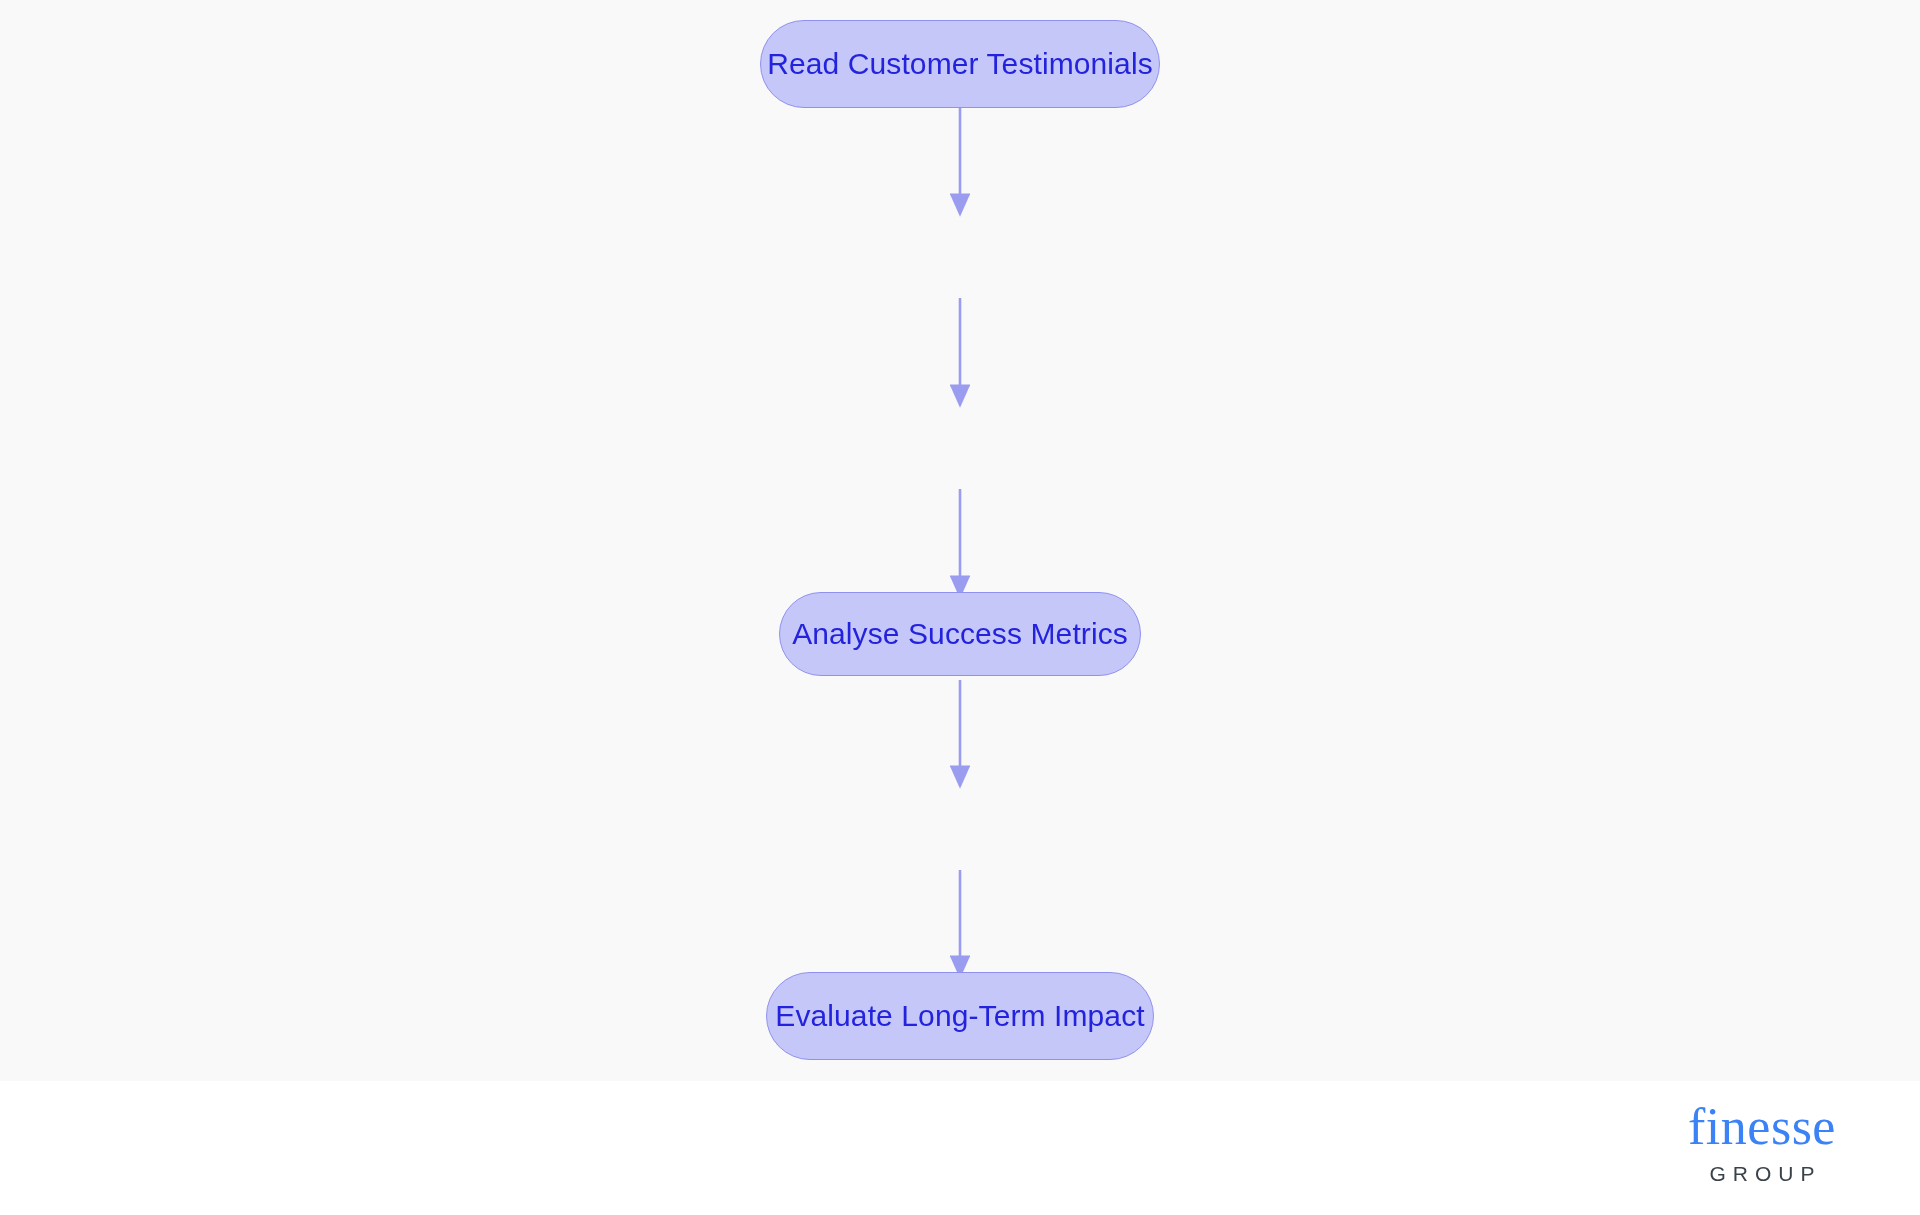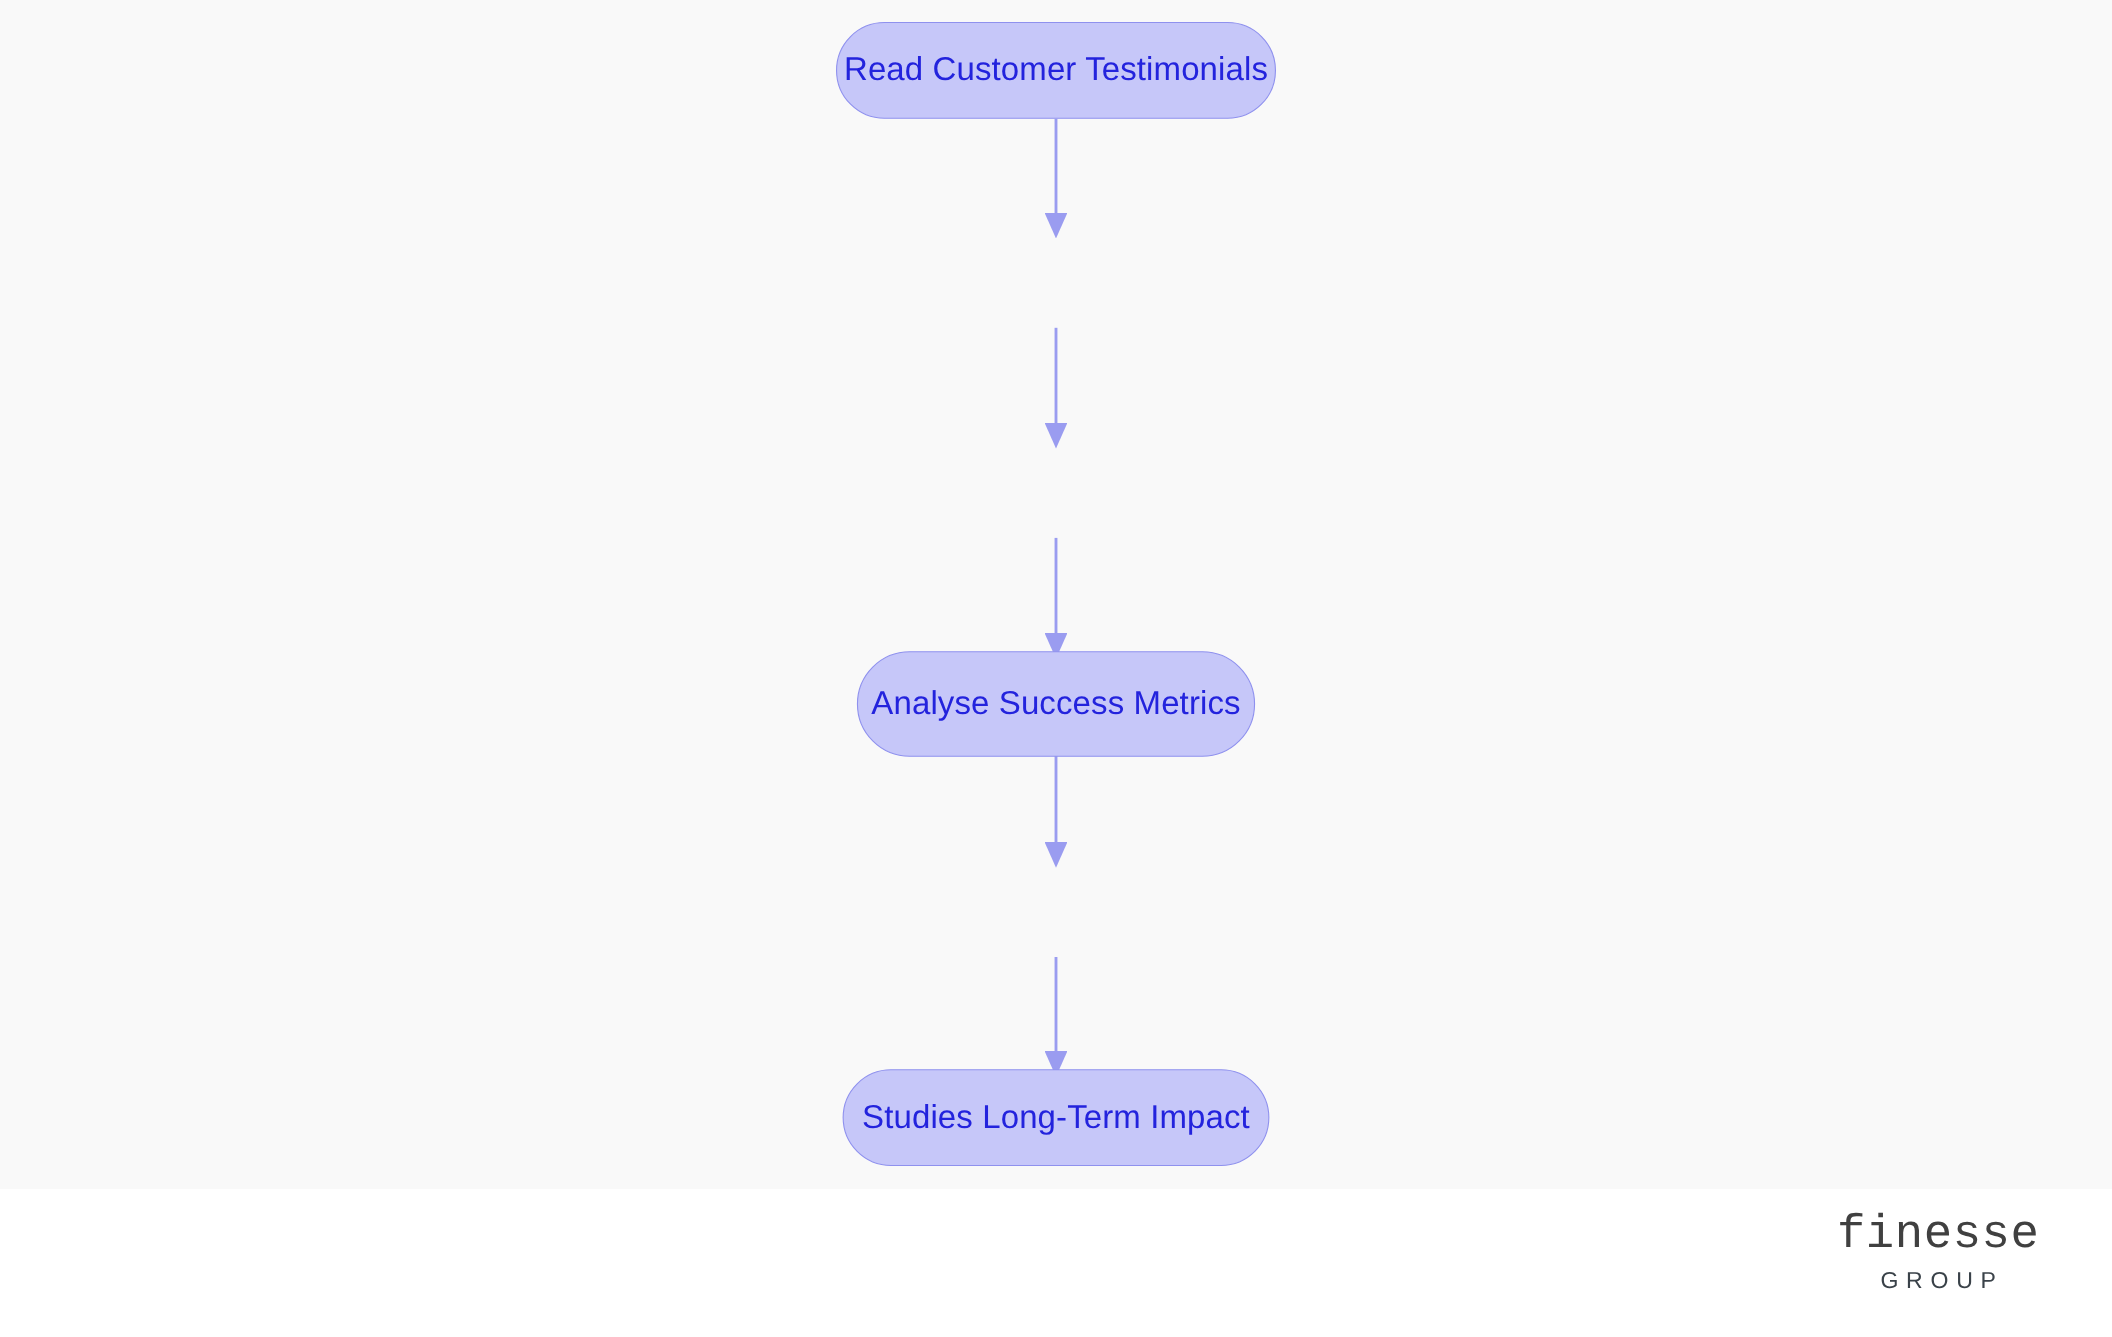--- a/index.html
+++ b/index.html
@@ -76,24 +76,24 @@
   #brand {
     position: absolute;
     right: 48px;
     top: 20px;
     width: 220px;
     text-align: center;
     user-select: none;
   }
   #brand .brand-word {
     display: block;
-    font-family: Liberation Mono, monospace;
-    font-size: 43px;
+    font-family: Liberation Serif, serif;
+    font-size: 52px;
     font-weight: 400;
-    color: #404040;
+    color: #3b82f6;
     line-height: 1;
     letter-spacing: 0.5px;
   }
   #brand .brand-sub {
     display: block;
     margin-top: 10px;
     font-family: "Liberation Sans", sans-serif;
     font-size: 21px;
     font-weight: 400;
     color: #3a4249;
@@ -124,27 +124,27 @@
         <line x1="960" y1="870" x2="960" y2="958"></line>
       </g>
     </svg>
 
     <div class="node" style="left:760px; top:20px; width:400px; height:88px;">
       <span class="node-label">Read Customer Testimonials</span>
     </div>
 
 
 
-    <div class="node" style="left:779px; top:592px; width:362px; height:96px;">
+    <div class="node" style="left:779px; top:592px; width:362px; height:84px;">
       <span class="node-label">Analyse Success Metrics</span>
     </div>
 
 
     <div class="node" style="left:766px; top:972px; width:388px; height:88px;">
-      <span class="node-label">Studies Long-Term Impact</span>
+      <span class="node-label">Evaluate Long-Term Impact</span>
     </div>
 
   </div>
 
   <div id="footer">
     <div id="brand">
       <span class="brand-word">finesse</span>
       <span class="brand-sub">GROUP</span>
     </div>
   </div>

